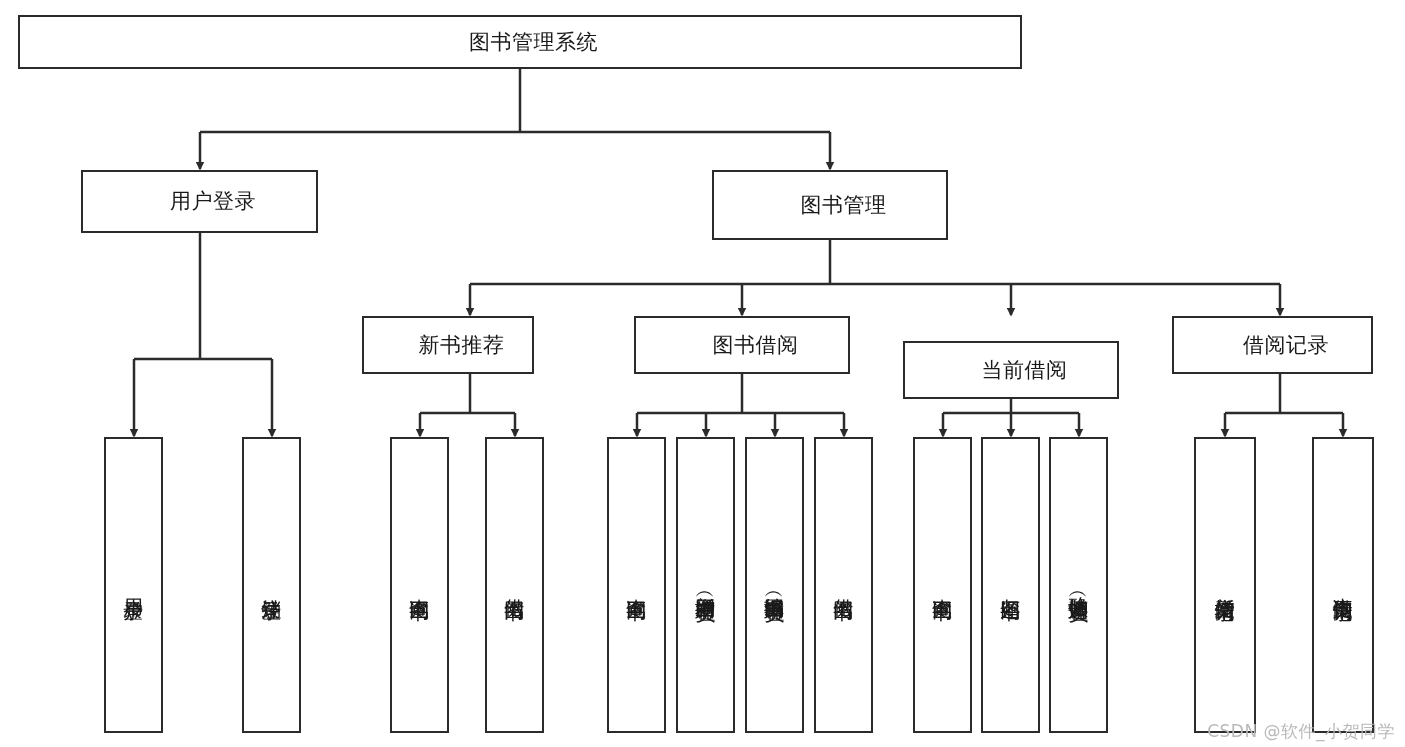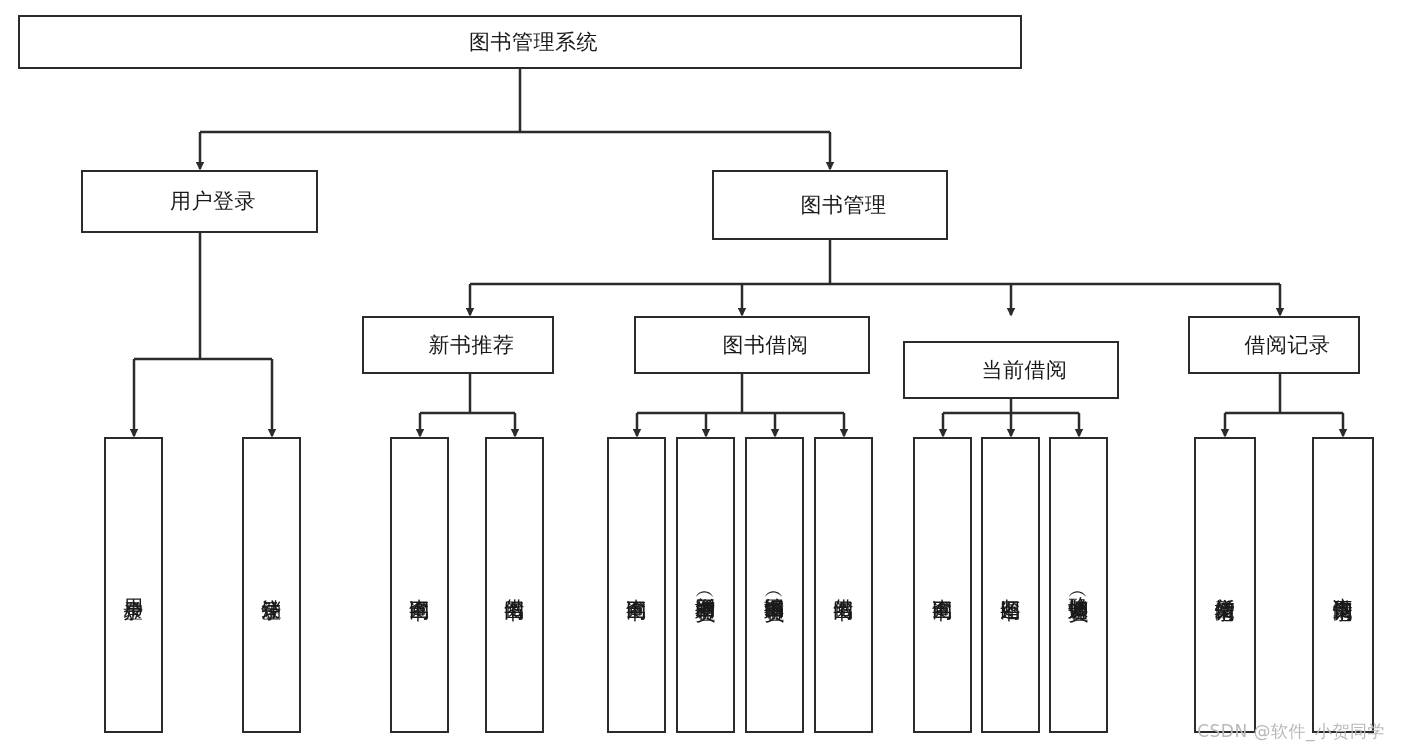--- a/index.html
+++ b/index.html
@@ -52,21 +52,21 @@
     writing-mode: vertical-rl;
     text-orientation: upright;
     font-size: 20px;
     line-height: 1.32;
     letter-spacing: 1px;
     white-space: normal;
     max-height: 100%;
   }
   #watermark {
     position: absolute;
-    right: 20px;
+    right: 10px;
     bottom: 4px;
     font-size: 17px;
     color: #b9b9b9;
     letter-spacing: 0.5px;
     z-index: 5;
     white-space: nowrap;
     pointer-events: none;
   }
 </style>
 </head>
@@ -120,30 +120,30 @@
   <div id="node-layer">
       <div class="node" style="left: 18px; top: 15px; width: 1004px; height: 54px;">
         <span class="node-label">图书管理系统</span>
       </div>
       <div class="node" style="left: 81px; top: 170px; width: 237px; height: 63px;">
         <span class="node-label">用户登录</span>
       </div>
       <div class="node" style="left: 712px; top: 170px; width: 236px; height: 70px;">
         <span class="node-label">图书管理</span>
       </div>
-      <div class="node" style="left: 362px; top: 316px; width: 192px; height: 58px;">
+      <div class="node" style="left: 362px; top: 316px; width: 172px; height: 58px;">
         <span class="node-label">新书推荐</span>
       </div>
-      <div class="node" style="left: 634px; top: 316px; width: 236px; height: 58px; justify-content: center;">
+      <div class="node" style="left: 634px; top: 316px; width: 216px; height: 58px; justify-content: center;">
         <span class="node-label">图书借阅</span>
       </div>
       <div class="node" style="left: 903px; top: 316px; width: 216px; height: 58px; margin-top: 25px;">
         <span class="node-label">当前借阅</span>
       </div>
-      <div class="node" style="left: 1172px; top: 316px; width: 172px; height: 58px; margin-left: 16px;">
+      <div class="node" style="left: 1172px; top: 316px; width: 201px; height: 58px;">
         <span class="node-label">借阅记录</span>
       </div>
       <div class="node vertical" style="left: 104px; top: 437px; width: 59px; height: 296px;">
         <span class="node-label">用户登录</span>
       </div>
       <div class="node vertical" style="left: 242px; top: 437px; width: 59px; height: 296px;">
         <span class="node-label">注销登录</span>
       </div>
       <div class="node vertical" style="left: 390px; top: 437px; width: 59px; height: 296px;">
         <span class="node-label">查询图书</span>

